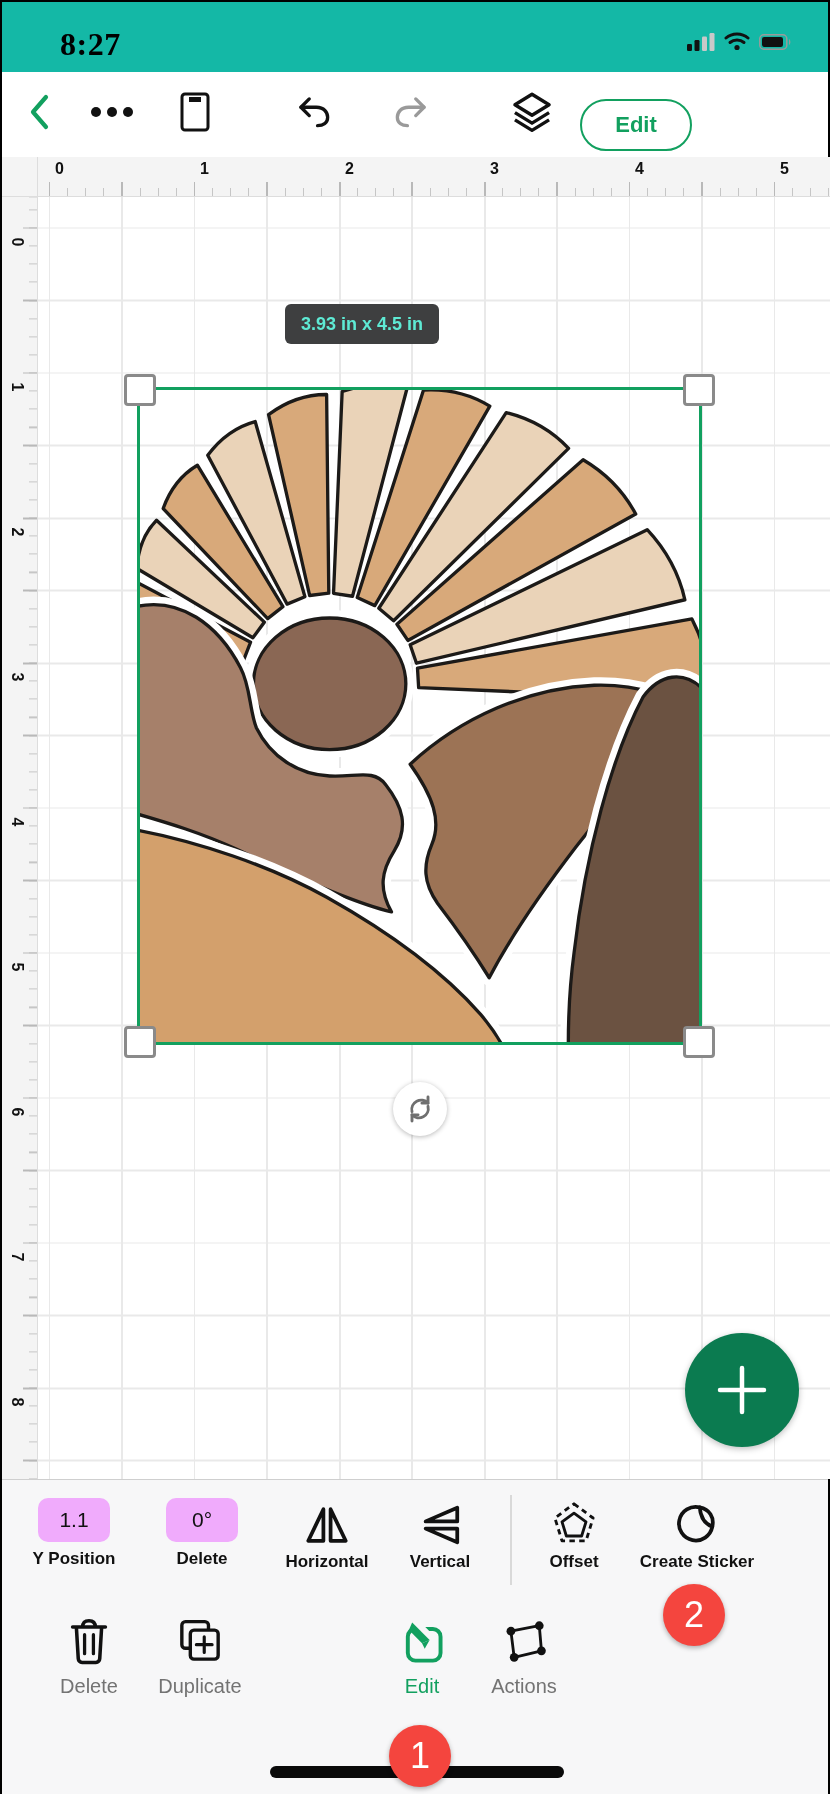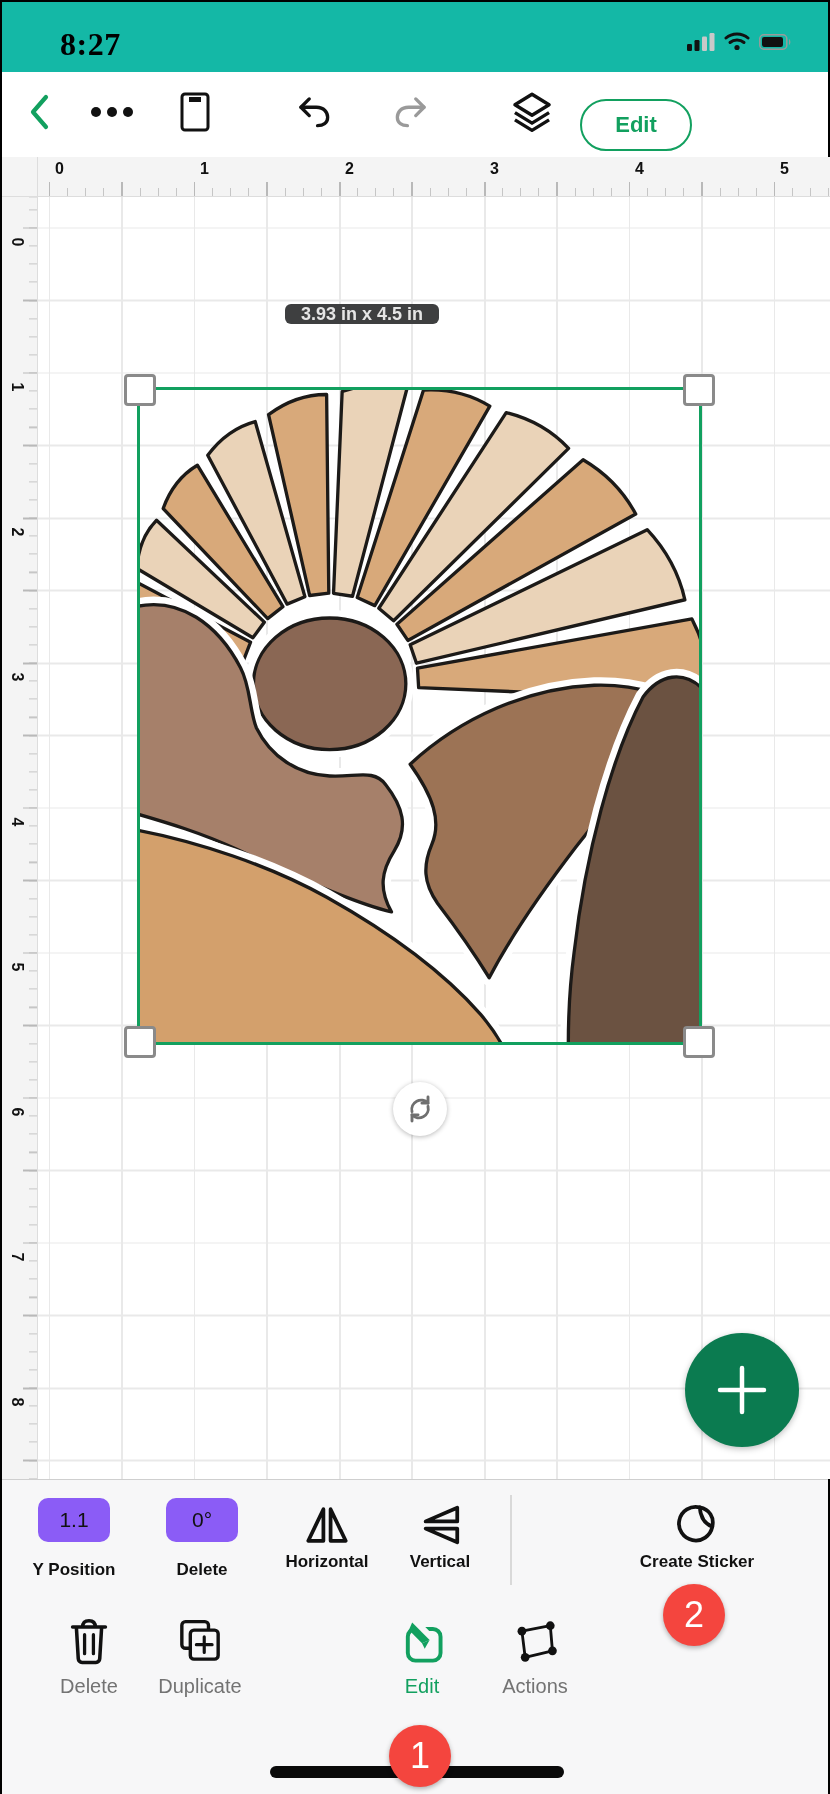--- a/index.html
+++ b/index.html
@@ -36,32 +36,32 @@
     background-image:
       repeating-linear-gradient(to right,#e9e9e9 0 1.5px,transparent 1.5px 72.5px),
       repeating-linear-gradient(to bottom,#e9e9e9 0 1.5px,transparent 1.5px 72.5px);
     background-position:11px 0,0 30.5px;}
   
   .artwork{position:absolute;left:135px;top:385px;width:565px;height:658px;}
   .selection{position:absolute;left:135px;top:385px;width:565px;height:658px;
              border:3px solid var(--accent);box-sizing:border-box;}
   .handle{position:absolute;width:26px;height:26px;background:#fff;border:3px solid #8a8a8a;border-radius:4px;box-sizing:content-box;}
   .h-tl{left:-16px;top:-16px}.h-tr{right:-16px;top:-16px}.h-bl{left:-16px;bottom:-16px}.h-br{right:-16px;bottom:-16px}
-  .size-label{position:absolute;left:283px;top:302px;height:20px;padding:0 16px;background:#3e3f40;
-              border-radius:6px;color:#e5e5e5;font-size:18px;font-weight:700;display:flex;align-items:center;}
+  .size-label{position:absolute;left:283px;top:302px;height:40px;padding:0 16px;background:#3e3f40;
+              border-radius:6px;color:#5eead4;font-size:18px;font-weight:700;display:flex;align-items:center;}
   .rotate-handle{position:absolute;left:391px;top:1080px;width:54px;height:54px;border-radius:50%;
                  background:#fff;box-shadow:0 1px 5px rgba(0,0,0,.28);display:flex;align-items:center;justify-content:center;}
   .fab{position:absolute;left:683px;top:1331px;width:114px;height:114px;border-radius:50%;border:none;
        background:var(--fab);box-shadow:0 2px 6px rgba(0,0,0,.25);display:flex;align-items:center;justify-content:center;}
   .fab svg{display:block;}
   
   .panel{position:absolute;left:0;top:1477px;width:100%;height:317px;background:#f7f7f8;border-top:1.5px solid #cfcfcf;box-sizing:border-box;}
   .ebar-item{position:absolute;top:18px;width:120px;text-align:center;}
-  .chip{display:inline-block;min-width:44px;padding:10px 14px;background:#8b5cf6;border-radius:10px;
-        font-size:21px;color:#111;margin-bottom:18px;}
+  .chip{display:inline-block;min-width:44px;padding:10px 14px;background:#f0abfc;border-radius:10px;
+        font-size:21px;color:#111;margin-bottom:7px;}
   .eicon{height:50px;display:flex;align-items:flex-end;justify-content:center;margin-bottom:4px;}
   .elabel{font-size:17px;font-weight:700;color:#111;white-space:nowrap;}
   .ediv{position:absolute;left:508px;top:15px;width:1.5px;height:90px;background:#d9d9d9;}
   .abar-item{position:absolute;top:135px;width:110px;text-align:center;}
   .aicon{height:52px;display:flex;align-items:center;justify-content:center;margin-bottom:8px;}
   .alabel{font-size:20px;color:#737373;white-space:nowrap;}
   .alabel.active{color:var(--accent);}
   .badge{position:absolute;width:62px;height:62px;border-radius:50%;background:var(--badge);color:#fff;
          font-size:36px;display:flex;align-items:center;justify-content:center;box-shadow:0 2px 5px rgba(0,0,0,.3);}
   .badge-2{left:661px;top:104px;}
@@ -233,20 +233,29 @@
     <div class="ebar-item" style="left:378px">
       <div class="eicon">
         <svg width="48" height="46" viewBox="0 0 32 32">
           <path d="M28 13.5 L6 13.5 L28 4 Z" fill="none" stroke="#111" stroke-width="2.6" stroke-linejoin="round"></path>
           <path d="M28 18.5 L6 18.5 L28 28 Z" fill="none" stroke="#111" stroke-width="2.6" stroke-linejoin="round"></path>
         </svg>
       </div>
       <div class="elabel">Vertical</div>
     </div>
     <div class="ediv"></div>
+    <div class="ebar-item" style="left:512px">
+      <div class="eicon">
+        <svg width="50" height="48" viewBox="0 0 44 44">
+          <path d="M22 12 L33 20 L29 33 L15 33 L11 20 Z" fill="none" stroke="#111" stroke-width="2.6" stroke-linejoin="round"></path>
+          <path d="M22 3.5 L39.5 16.5 L33 37.5 L11 37.5 L4.5 16.5 Z" fill="none" stroke="#111" stroke-width="2.6" stroke-dasharray="5 4" stroke-linejoin="round"></path>
+        </svg>
+      </div>
+      <div class="elabel">Offset</div>
+    </div>
     <div class="ebar-item" style="left:625px;width:140px">
       <div class="eicon">
         <svg width="48" height="48" viewBox="0 0 32 32">
           <path d="M26.2 17.8 A11.2 11.2 0 1 1 17.8 4.9 C 18.3 11.3 20.6 15.6 26.2 17.8 Z" fill="none" stroke="#111" stroke-width="2.5" stroke-linejoin="round"></path>
           <path d="M17.8 4.9 C 24.4 6.2 27.6 11.4 26.2 17.8" fill="none" stroke="#111" stroke-width="2.5" stroke-linecap="round"></path>
         </svg>
       </div>
       <div class="elabel">Create Sticker</div>
     </div>
     <div class="badge badge-2">2</div>
@@ -276,21 +285,21 @@
       <div class="aicon">
         <svg width="48" height="48" viewBox="0 0 44 44">
           <rect x="9" y="11" width="30" height="29" rx="7" fill="none" stroke="var(--accent)" stroke-width="3.6"></rect>
           <path d="M12 4 L30 22" stroke="#f7f7f8" stroke-width="11" stroke-linecap="round" fill="none"></path>
           <path d="M13 5 L29 21 L22 24 L10 12 Z" fill="var(--accent)"></path>
           <path d="M29 21 L22 24 L24.5 29 Z" fill="var(--accent)"></path>
         </svg>
       </div>
       <div class="alabel active">Edit</div>
     </div>
-    <div class="abar-item" style="left:478px">
+    <div class="abar-item" style="left:467px">
       <div class="aicon">
         <svg width="50" height="48" viewBox="0 0 44 44">
           <path d="M10 13 L36 8 L38 31 L13 37 Z" fill="none" stroke="#111" stroke-width="2.6" stroke-linejoin="round"></path>
           <circle cx="10" cy="13" r="4" fill="#111"></circle>
             <circle cx="36" cy="8" r="4" fill="#111"></circle>
           <circle cx="38" cy="31" r="4" fill="#111"></circle>
             <circle cx="13" cy="37" r="4" fill="#111"></circle>
         </svg>
       </div>
       <div class="alabel">Actions</div>

